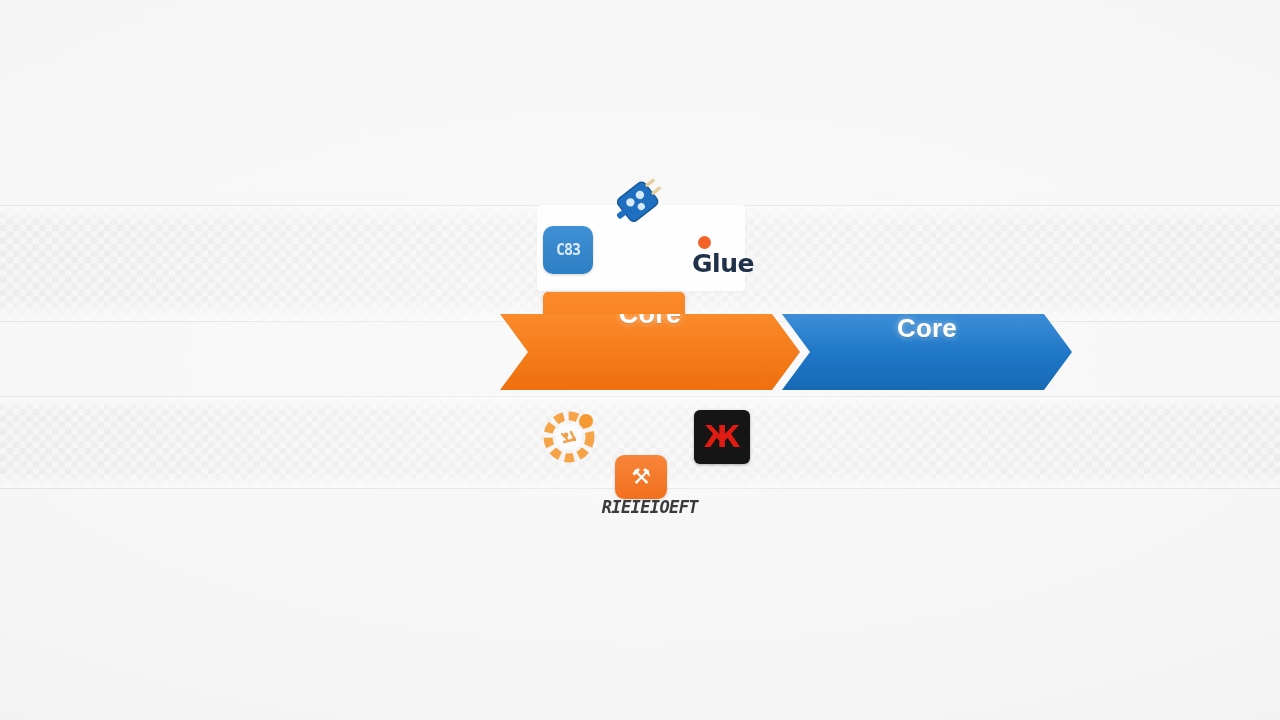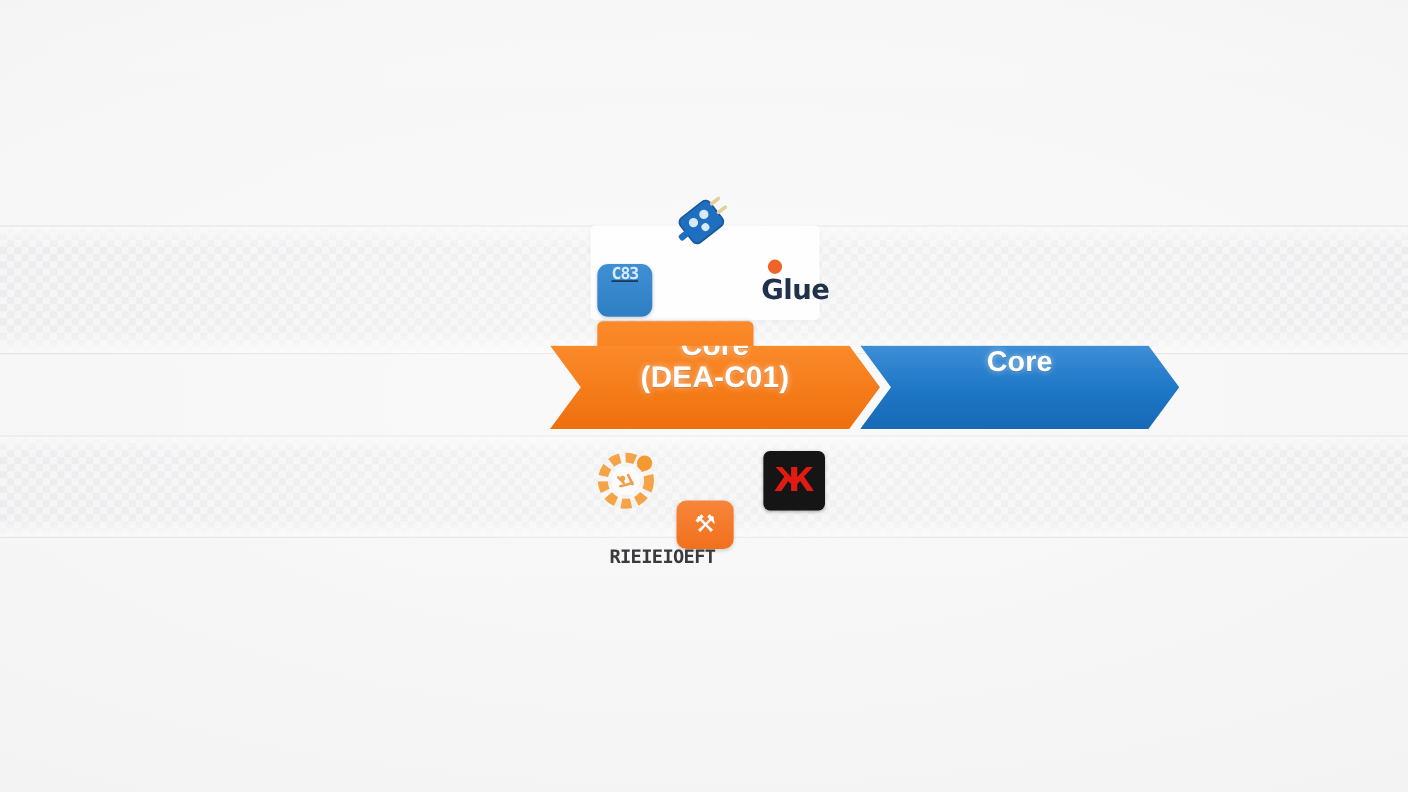--- a/index.html
+++ b/index.html
@@ -187,29 +187,29 @@
 
   
   .icon {
     position: absolute;
     z-index: 8;
   }
 
   
   #icon-badge-blue {
     left: 543px;
-    top: 240px;
+    top: 226px;
     width: 50px;
     height: 48px;
     border-radius: 10px;
     background: linear-gradient(180deg, #3f8fd4 0%, #2d7fc4 100%);
     display: flex;
+    align-items: center;
     justify-content: center;
     box-shadow: 0 1px 3px rgba(0,0,0,0.18);
-    text-decoration: underline;
   }
   #icon-badge-blue .glyph {
     color: #eaf3fb;
     font-family: "DejaVu Sans Mono", monospace;
     font-size: 15px;
     font-weight: bold;
     letter-spacing: -1px;
     opacity: 0.92;
   }
 
@@ -268,30 +268,31 @@
   }
   #icon-app-orange .glyph {
     color: #ffffff;
     font-size: 22px;
     line-height: 1;
   }
 
   
   #icon-caption {
     position: absolute;
-    left: 554px;
+    left: 584px;
     top: 497px;
     width: 114px;
-    text-align: left;
+    text-align: right;
     font-family: "DejaVu Sans Mono", monospace;
     font-size: 17px;
     font-weight: bold;
     color: #3a3a3c;
     letter-spacing: -0.6px;
     z-index: 8;
+    font-style: italic;
   }
 
   
   #icon-black {
     left: 694px;
     top: 410px;
     width: 56px;
     height: 54px;
     border-radius: 6px;
     background: #151515;
@@ -351,21 +352,20 @@
 
   <div id="seg-3-riser"></div>
 
   <div id="timeline">
 
 
 
     <div class="seg seg-orange shape-mid" id="seg-3">
       <span class="seg-label">
         <span class="l1">Core</span>
-        <span class="l2">(DEA-C01)</span>
       </span>
     </div>
 
     <div class="seg seg-blue shape-mid" id="seg-4">
       <span class="seg-label">Core</span>
     </div>
 
 
   </div>
 

